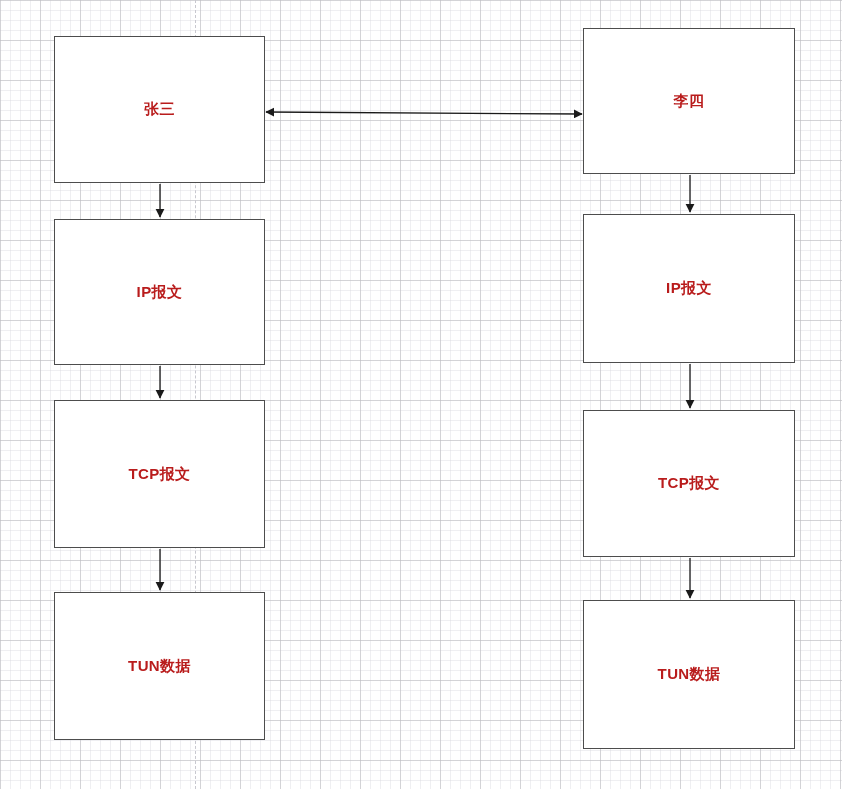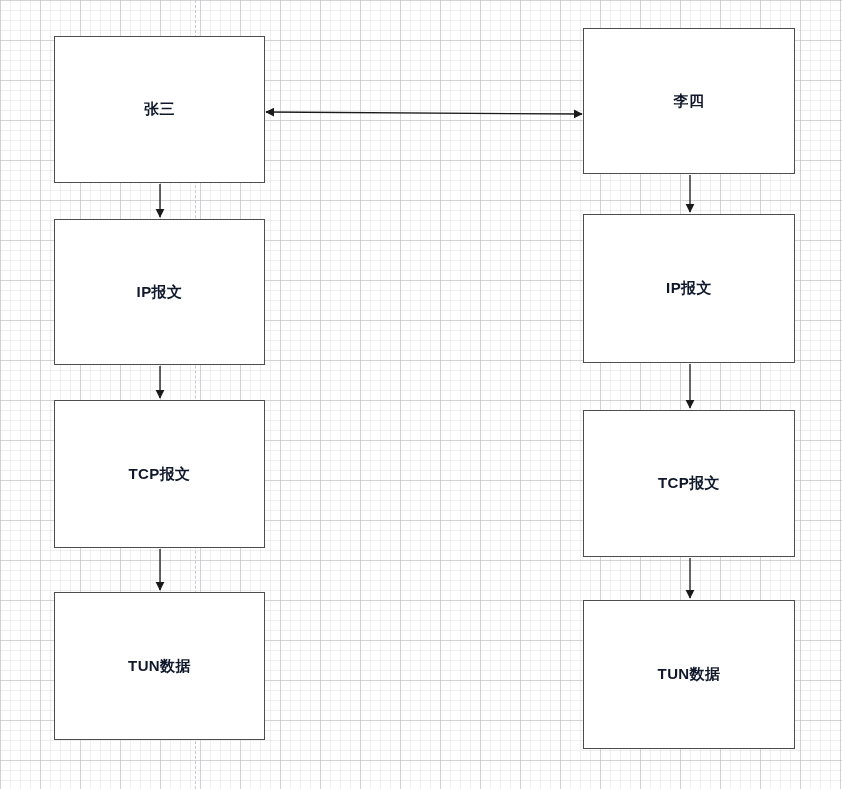--- a/index.html
+++ b/index.html
@@ -46,21 +46,21 @@
     box-sizing: border-box;
     background: #ffffff;
     border: 1.6px solid #4d4d4d;
     display: flex;
     align-items: center;
     justify-content: center;
   }
   .node-label {
     font-size: 15px;
     font-weight: bold;
-    color: #0f172a;
+    color: #b91c1c;
     letter-spacing: 0.4px;
     white-space: nowrap;
     text-align: center;
   }
 
   
   #wires {
     position: absolute;
     left: 0;
     top: 0;

